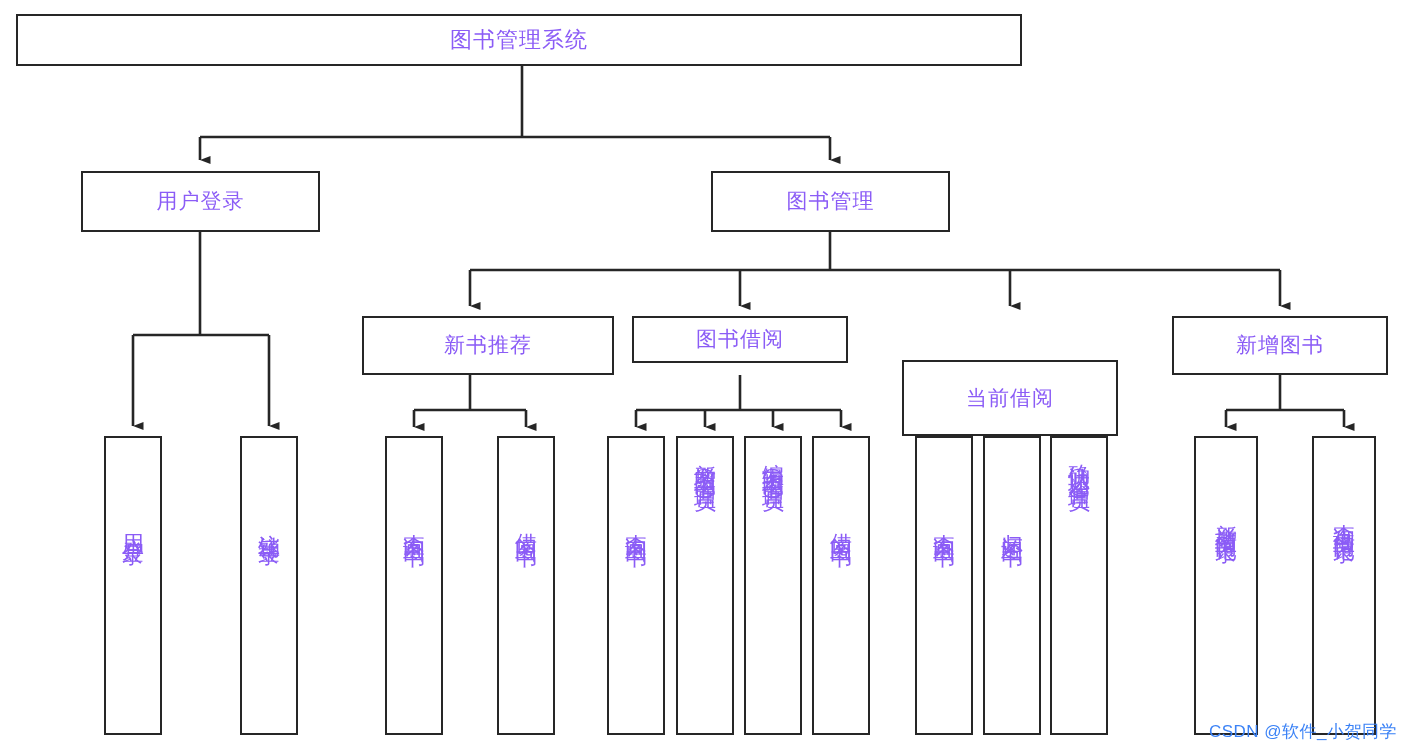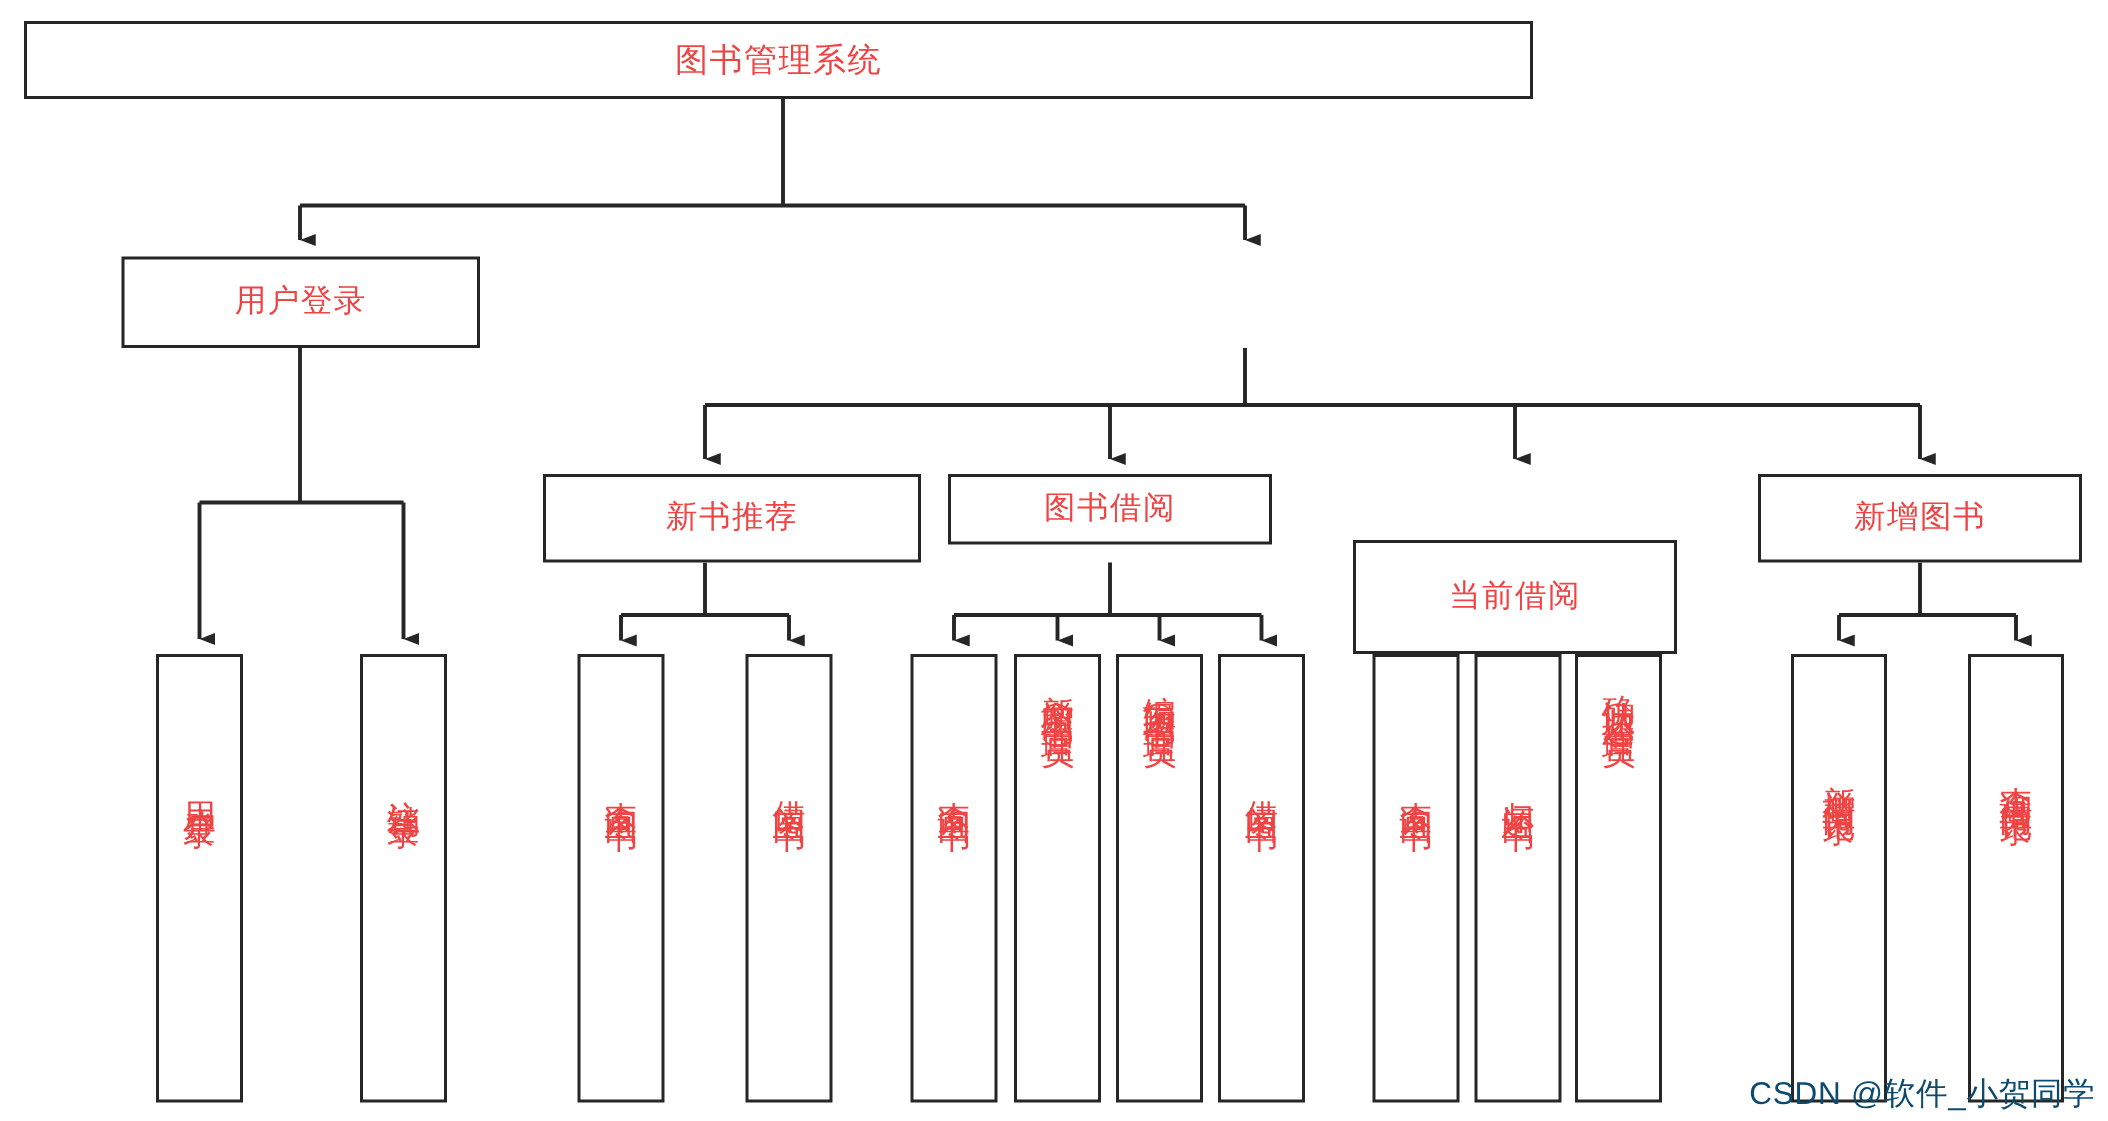--- a/index.html
+++ b/index.html
@@ -13,21 +13,21 @@
   svg.wires{position:absolute;left:0;top:0;width:1405px;height:747px;}
 
   .node{
     position:absolute;
     box-sizing:border-box;
     background:#ffffff;
     border:2.5px solid #262626;
     display:flex;
     align-items:center;
     justify-content:center;
-    color:#ef4444;
+    color:#8b5cf6;
     text-align:right;
   }
   .node .lbl{
     font-size:21px;
     line-height:1.15;
     letter-spacing:1px;
     white-space:nowrap;
   }
 
   
@@ -48,22 +48,22 @@
     line-height:1;
     white-space:nowrap;
   }
   .v-node.mid .lbl{margin-top:68px;}
   .v-node.tall .lbl{margin-top:8px;}
   .v-node.short .lbl{margin-top:78px;}
 
   #watermark{
     position:absolute;
     right:8px;bottom:4px;
-    font-size:21px;
-    color:#0c4a6e;
+    font-size:17px;
+    color:#3b82f6;
     letter-spacing:.5px;
     white-space:nowrap;
     pointer-events:none;
   }
 </style>
 </head>
 <body>
 
 <div id="stage">
 
@@ -117,20 +117,23 @@
     </g>
   </svg>
 
   <div class="node h-node" id="n-root" style="left:16px;top:14px;width:1006px;height:52px;">
     <span class="lbl">图书管理系统</span>
   </div>
 
   <div class="node h-node" style="left:81px;top:171px;width:239px;height:61px;">
     <span class="lbl">用户登录</span>
   </div>
+  <div class="node h-node" style="left:711px;top:171px;width:239px;height:61px;">
+    <span class="lbl">图书管理</span>
+  </div>
 
   <div class="node h-node" style="left:362px;top:316px;width:252px;height:59px;">
     <span class="lbl">新书推荐</span>
   </div>
   <div class="node h-node" style="left:632px;top:316px;width:216px;height:47px;">
     <span class="lbl">图书借阅</span>
   </div>
   <div class="node h-node" style="left:902px;top:316px;width:216px;height:76px;margin-top:44px;">
     <span class="lbl">当前借阅</span>
   </div>

